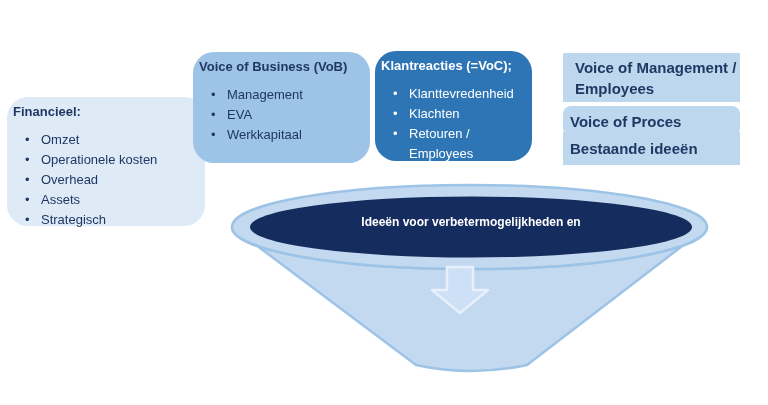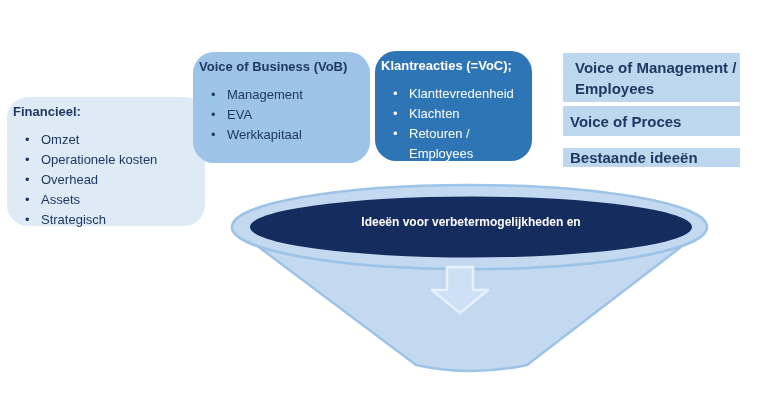--- a/index.html
+++ b/index.html
@@ -66,22 +66,22 @@
     font-size: 15px;
     font-weight: bold;
     line-height: 21px;
     box-sizing: border-box;
     padding-left: 7px;
     padding-right: 2px;
     display: flex;
     align-items: center;
   }
   #vom-box   { top: 53px;  height: 49px; padding-left: 12px; }
-  #proces-box{ top: 106px; height: 30px; }
-  #ideas-box { top: 148px; height: 19px; }
+  #proces-box{ top: 106px; height: 30px; border-radius: 8px; }
+  #ideas-box { top: 132px; height: 33px; }
 
   #funnel-svg {
     position: absolute;
     left: 220px; top: 180px;
     width: 500px; height: 205px;
   }
   #funnel-title {
     position: absolute;
     left: 251px; top: 211px; width: 440px;
     text-align: center;

